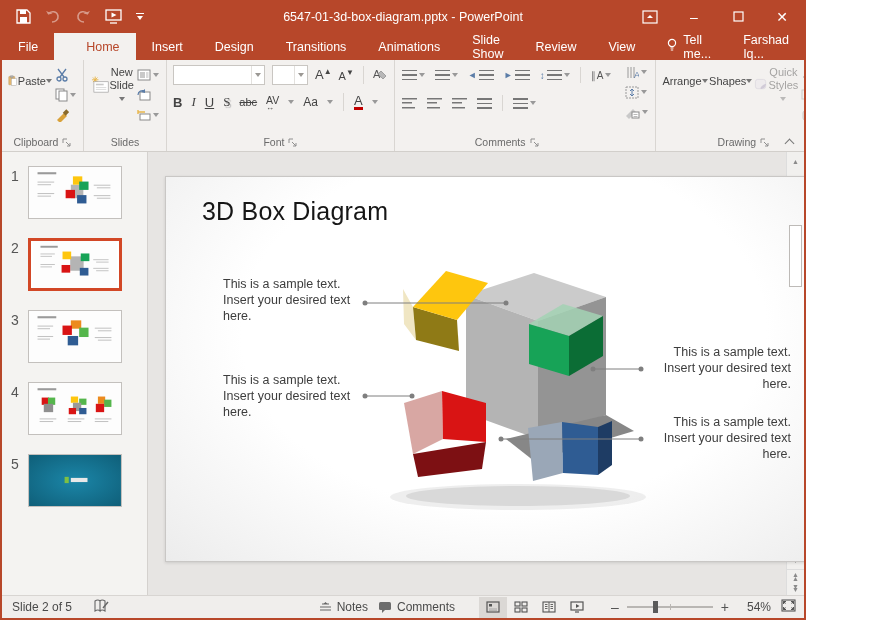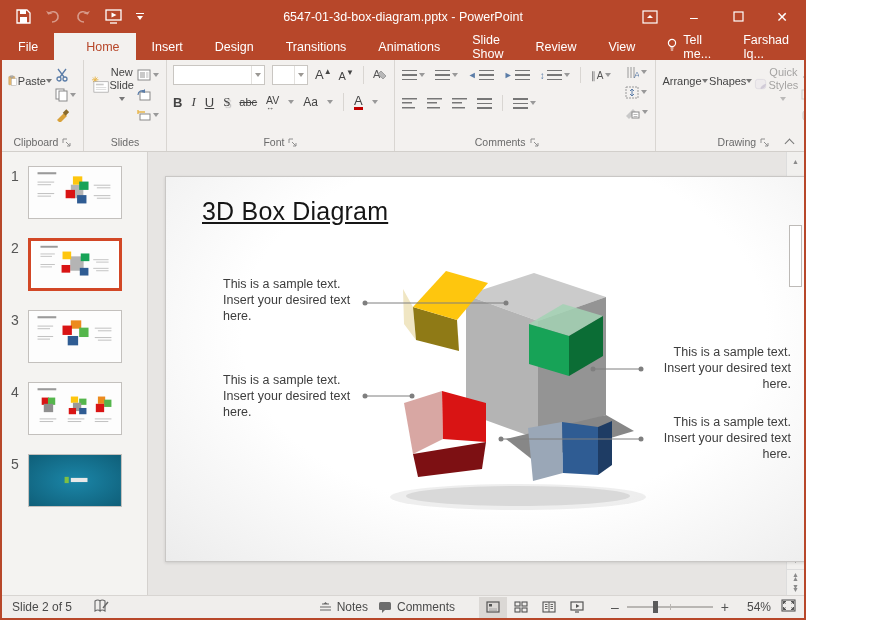--- a/index.html
+++ b/index.html
@@ -69,21 +69,21 @@
   .thumb-item { display: flex; align-items: flex-start; margin-bottom: 19px; }
   .thumb-num { width: 26px; text-align: center; font-size: 14px; color: #555; padding-top: 2px; }
   .thumb-frame { width: 94px; height: 53px; background: #fff; border: 1px solid #c3c0bd; }
   .thumb-item.selected .thumb-frame { border: 3px solid var(--thumb-selected); }
   .thumb-frame svg { display: block; width: 100%; height: 100%; }
 
   .canvas { flex: 1; position: relative; background: #e7e5e3; }
   .slide { position: absolute; left: 17px; top: 24px; width: 677px; height: 386px;
            background: radial-gradient(ellipse at 50% 40%, #ffffff 55%, #ececec 100%);
            border: 1px solid #c9c7c5; box-shadow: 0 1px 3px rgba(0,0,0,.12); }
-  .slide-title { position: absolute; left: 36px; top: 20px; font-size: 25px; color: #161616; letter-spacing: .2px; text-decoration: underline; }
+  .slide-title { position: absolute; left: 36px; top: 20px; font-size: 25px; color: #161616; letter-spacing: .2px; }
   .callout { position: absolute; font-size: 12.5px; line-height: 1.26; color: #3d3d3d; }
   .callout.tl { left: 57px; top: 100px; width: 142px; text-align: left; }
   .callout.bl { left: 57px; top: 196px; width: 142px; text-align: left; }
   .callout.tr { right: 50px; top: 168px; width: 152px; text-align: right; }
   .callout.br { right: 50px; top: 238px; width: 152px; text-align: right; }
   .diagram { position: absolute; inset: 0; width: 677px; height: 386px; }
 
   .cube-yellow-top { fill: var(--cube-yellow); } .cube-yellow-pale { fill: var(--cube-yellow-pale); } .cube-yellow-dark { fill: var(--cube-yellow-dark); }
   .cube-green-top { fill: var(--cube-green-pale); opacity:.85; } .cube-green-front { fill: var(--cube-green); } .cube-green-dark { fill: var(--cube-green-dark); }
   .cube-red-front { fill: var(--cube-red); } .cube-red-pale { fill: var(--cube-red-pale); } .cube-red-dark { fill: var(--cube-red-dark); }

